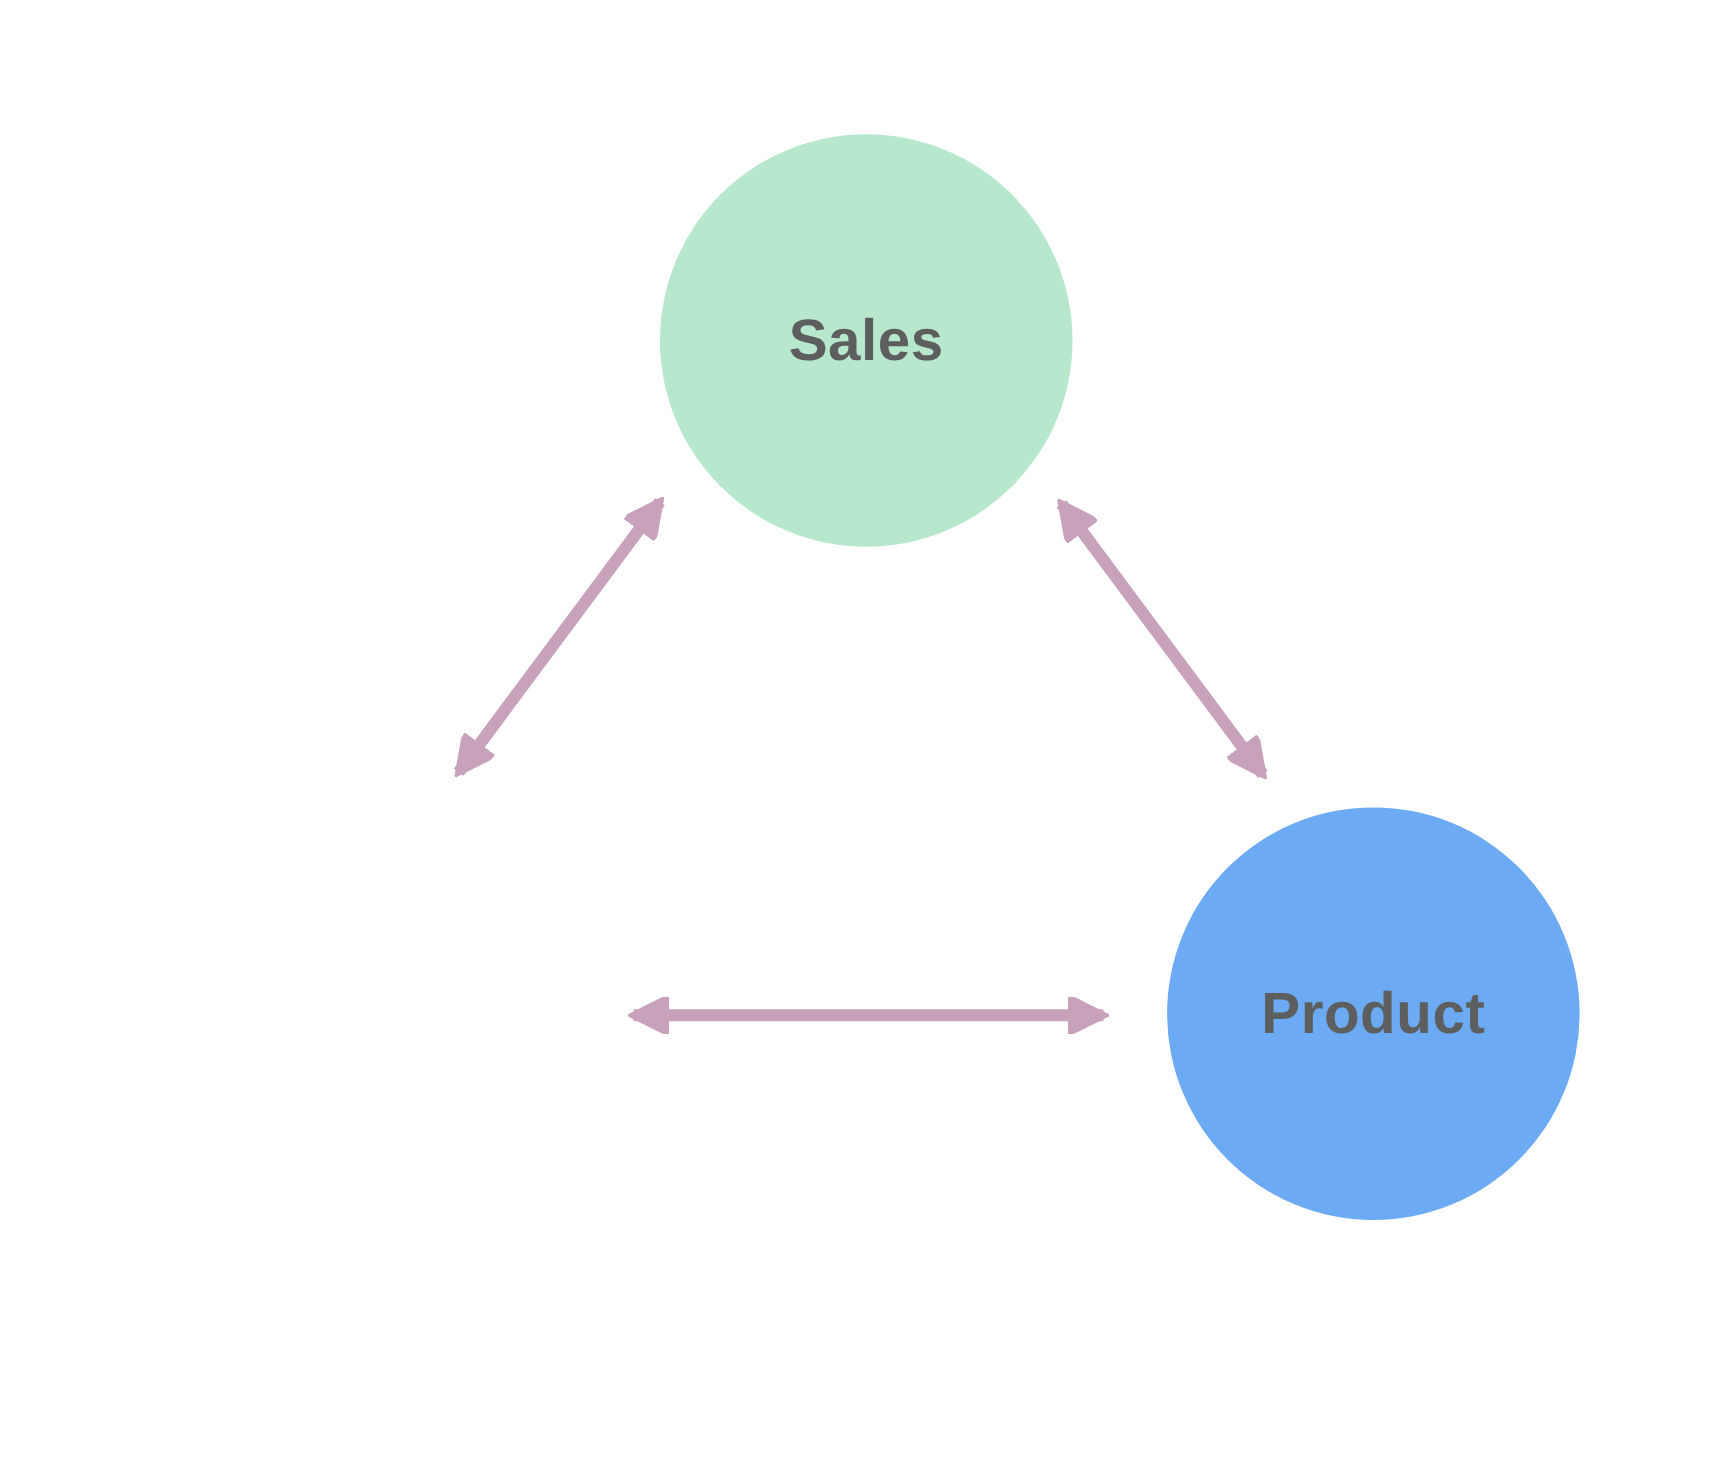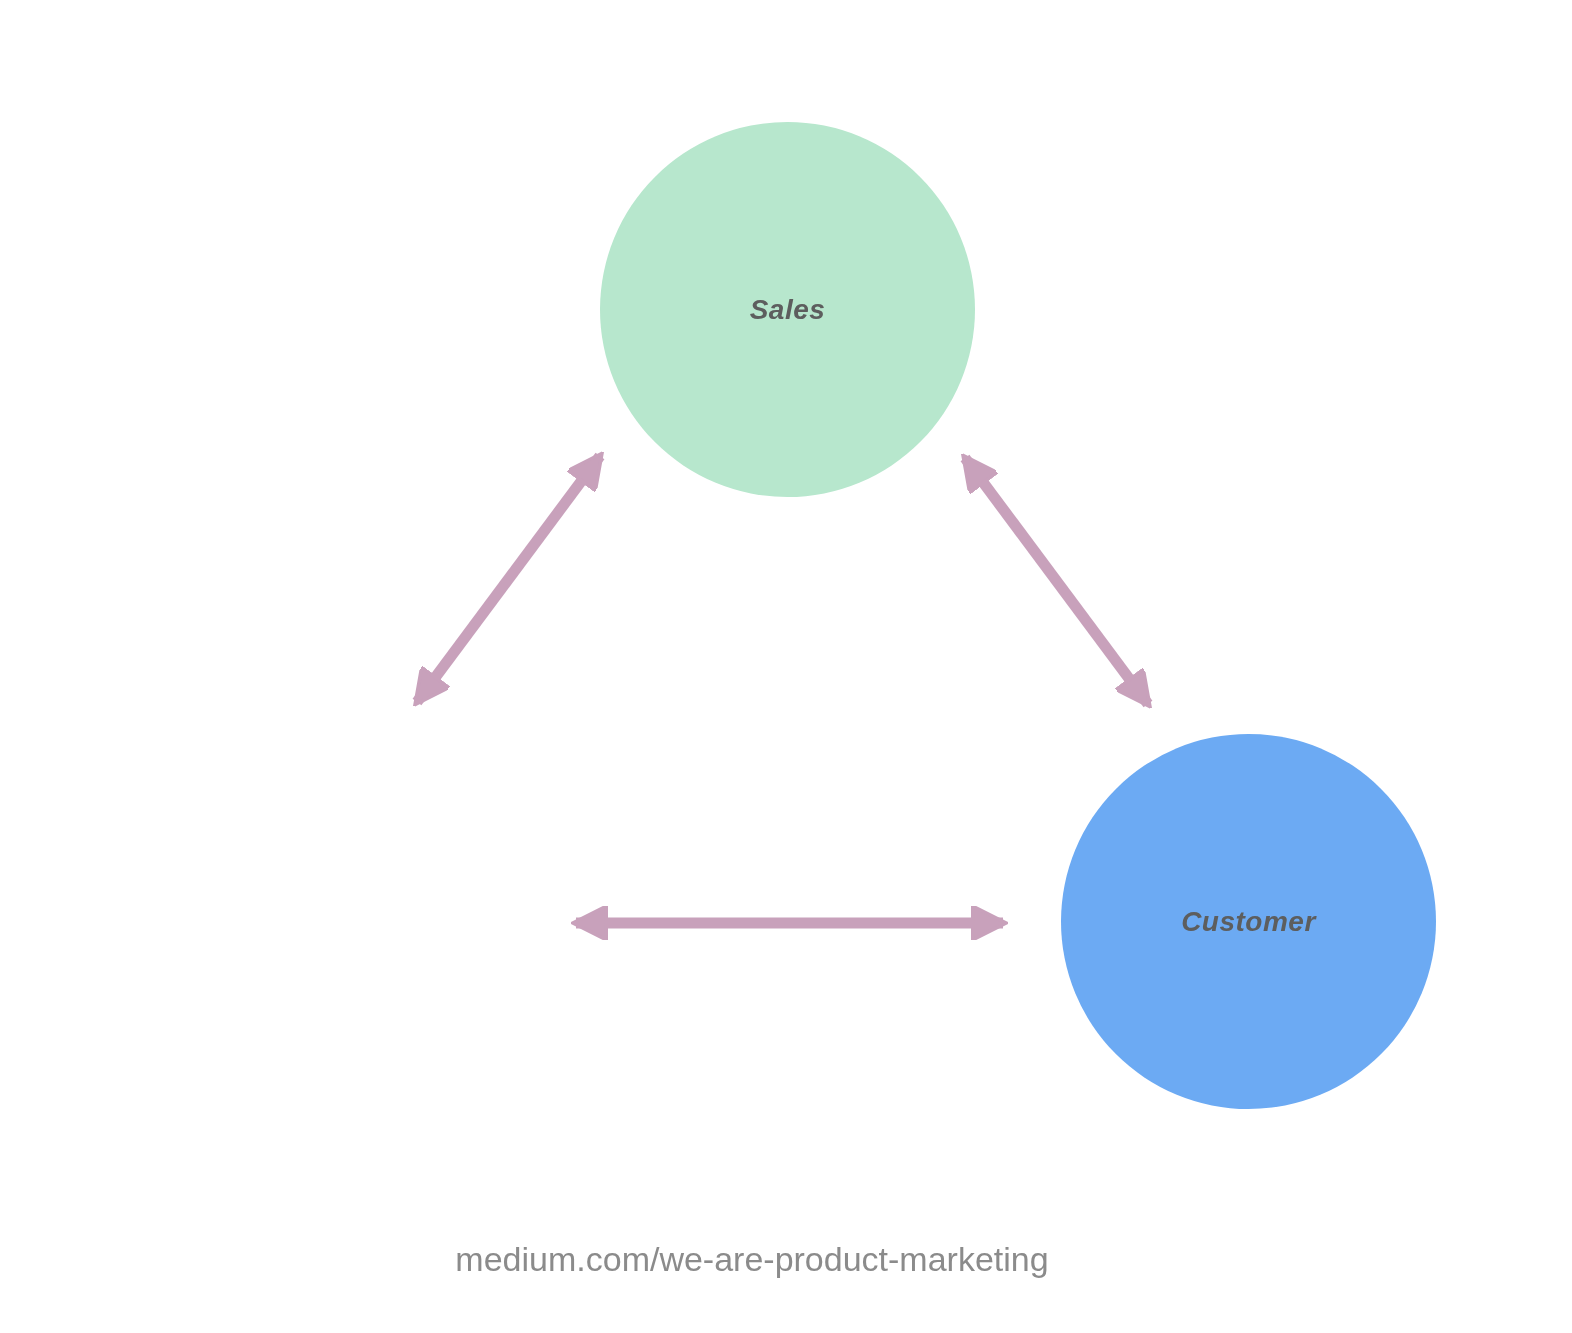--- a/index.html
+++ b/index.html
@@ -18,24 +18,23 @@
   .node {
     position: absolute;
     width: 375px;
     height: 375px;
     border-radius: 50%;
     display: flex;
     align-items: center;
     justify-content: center;
   }
   .node-label {
-    font-size: 28px;
+    font-size: 53px;
     font-weight: 700;
     letter-spacing: 0.5px;
-    font-style: italic;
   }
   #node-sales    { left: 600px; top: 122px; }
   #node-product  { left: 143px; top: 734px; }
   #node-customer { left: 1061px; top: 734px; }
   #arrow-layer {
     position: absolute;
     left: 0;
     top: 0;
     width: 1572px;
     height: 1333px;
@@ -70,18 +69,17 @@
     <line class="edge-line" x1="965" y1="458" x2="1148" y2="704" marker-start="url(#ah)" marker-end="url(#ah)" style="stroke: rgb(200, 161, 187); fill: rgb(200, 161, 187);"></line>
     <line class="edge-line" x1="576" y1="923" x2="1003" y2="923" marker-start="url(#ah)" marker-end="url(#ah)" style="stroke: rgb(200, 161, 187); fill: rgb(200, 161, 187);"></line>
   </svg>
 
   <div class="node" id="node-sales" style="background: rgb(183, 231, 205);">
     <span class="node-label" style="color: rgb(93, 94, 94);">Sales</span>
   </div>
 
 
   <div class="node" id="node-customer" style="background: rgb(108, 170, 243);">
-    <span class="node-label" style="color: rgb(93, 94, 94);">Customer</span>
+    <span class="node-label" style="color: rgb(93, 94, 94);">Product</span>
   </div>
 
-  <div class="footer-caption" style="color: rgb(139, 139, 139);">medium.com/we-are-product-marketing</div>
 
 </div>
 
 </body></html>

